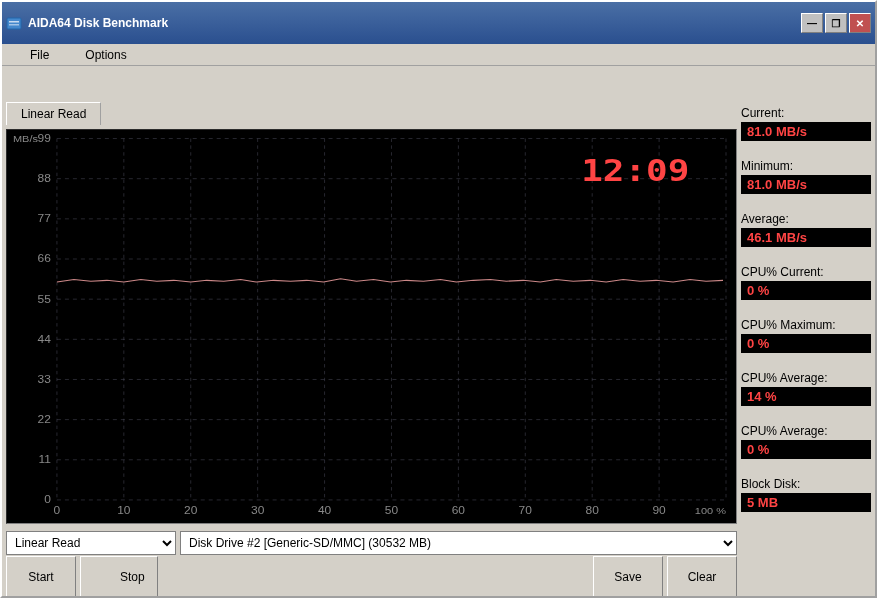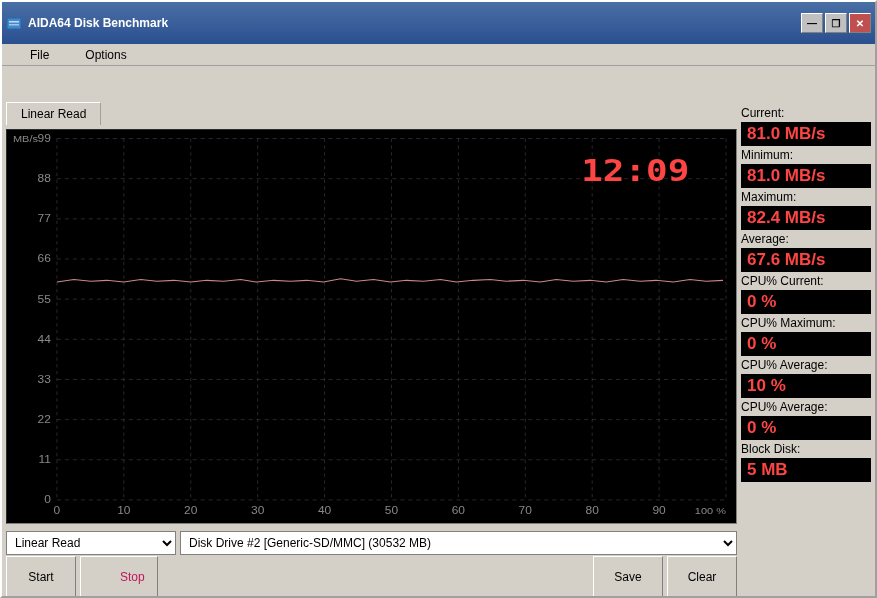--- a/index.html
+++ b/index.html
@@ -147,44 +147,44 @@
       min-width: 70px;
       background: #d4d0c8;
       border: 1px solid #808080;
       border-top: 1px solid #ffffff;
       border-left: 1px solid #ffffff;
       font-size: 12px;
       cursor: pointer;
       padding: 0 12px;
     }
     .btn:disabled {
-      color: #be185d;
+      color: #000000;
       padding-left: 39px;
     }
     .btn-save {
       margin-left: auto;
     }
     .side-panel {
       width: 130px;
       display: flex;
       flex-direction: column;
-      gap: 2px;
+      gap: 18px;
       padding: 4px 0;
       font-size: 12px;
     }
     .stat-label {
       color: #000;
       margin-bottom: 2px;
     }
     .stat-value {
       background: #000;
       color: #ff4444;
       padding: 2px 6px;
       font-weight: bold;
-      font-size: 17px;
+      font-size: 13px;
       min-width: 100px;
       display: block;
     }
     .stat-group {
       display: flex;
       flex-direction: column;
     }
     svg.chart-svg {
       width: 100%;
       height: 100%;
@@ -354,38 +354,34 @@
     <div class="side-panel">
       <div class="stat-group">
         <span class="stat-label">Current:</span>
         <span class="stat-value">81.0 MB/s</span>
       </div>
       <div class="stat-group">
         <span class="stat-label">Minimum:</span>
         <span class="stat-value">81.0 MB/s</span>
       </div>
       <div class="stat-group">
-        <span class="stat-label">Maximum:</span>
-        <span class="stat-value">82.4 MB/s</span>
-      </div>
-      <div class="stat-group">
         <span class="stat-label">Average:</span>
-        <span class="stat-value">67.6 MB/s</span>
+        <span class="stat-value">46.1 MB/s</span>
       </div>
       <div class="stat-group">
         <span class="stat-label">CPU% Current:</span>
         <span class="stat-value">0 %</span>
       </div>
       <div class="stat-group">
         <span class="stat-label">CPU% Maximum:</span>
         <span class="stat-value">0 %</span>
       </div>
       <div class="stat-group">
         <span class="stat-label">CPU% Average:</span>
-        <span class="stat-value">10 %</span>
+        <span class="stat-value">14 %</span>
       </div>
       <div class="stat-group">
         <span class="stat-label">CPU% Average:</span>
         <span class="stat-value">0 %</span>
       </div>
       <div class="stat-group">
         <span class="stat-label">Block Disk:</span>
         <span class="stat-value">5 MB</span>
       </div>
     </div>

